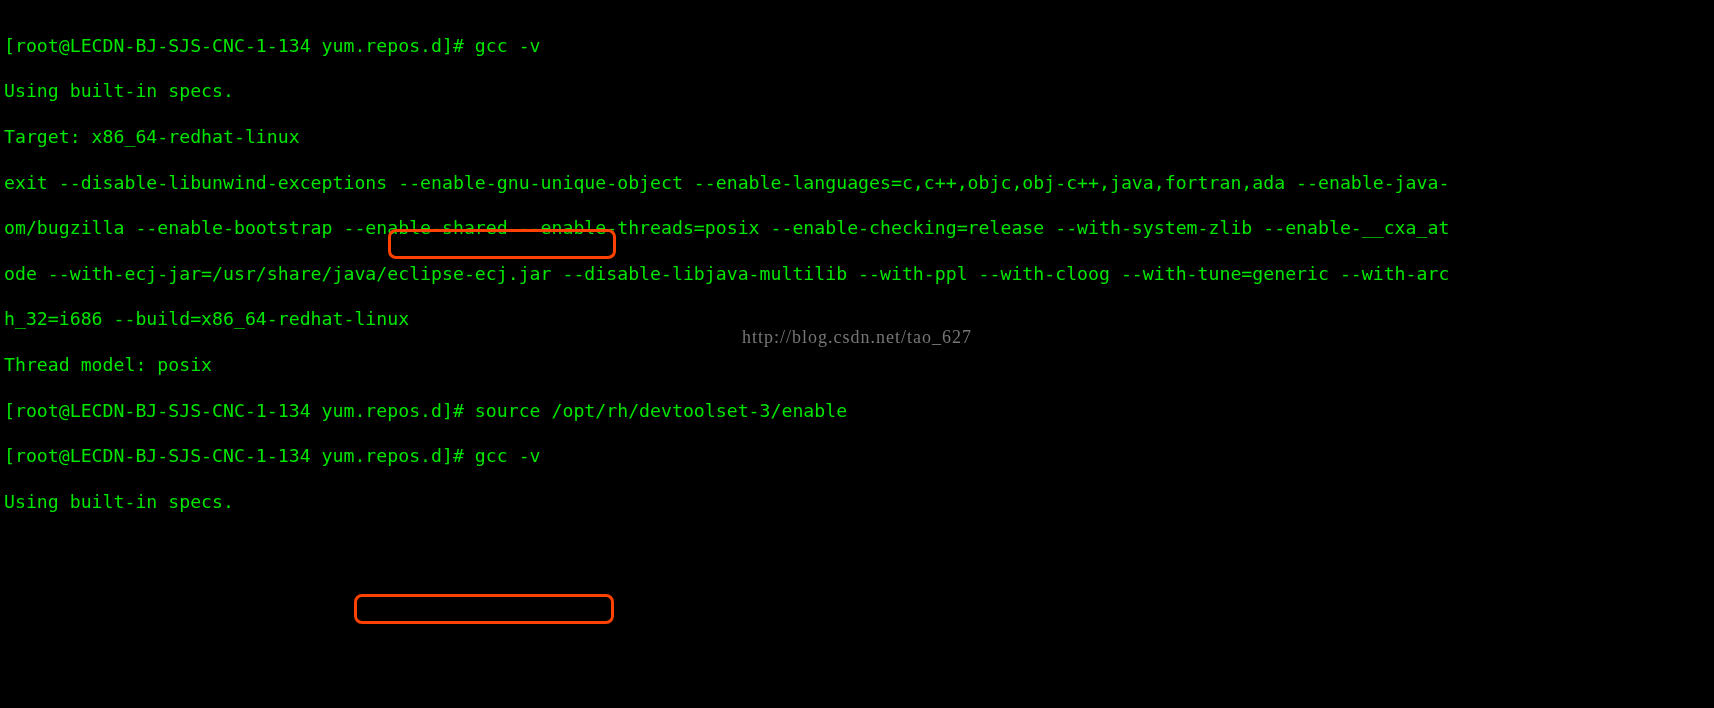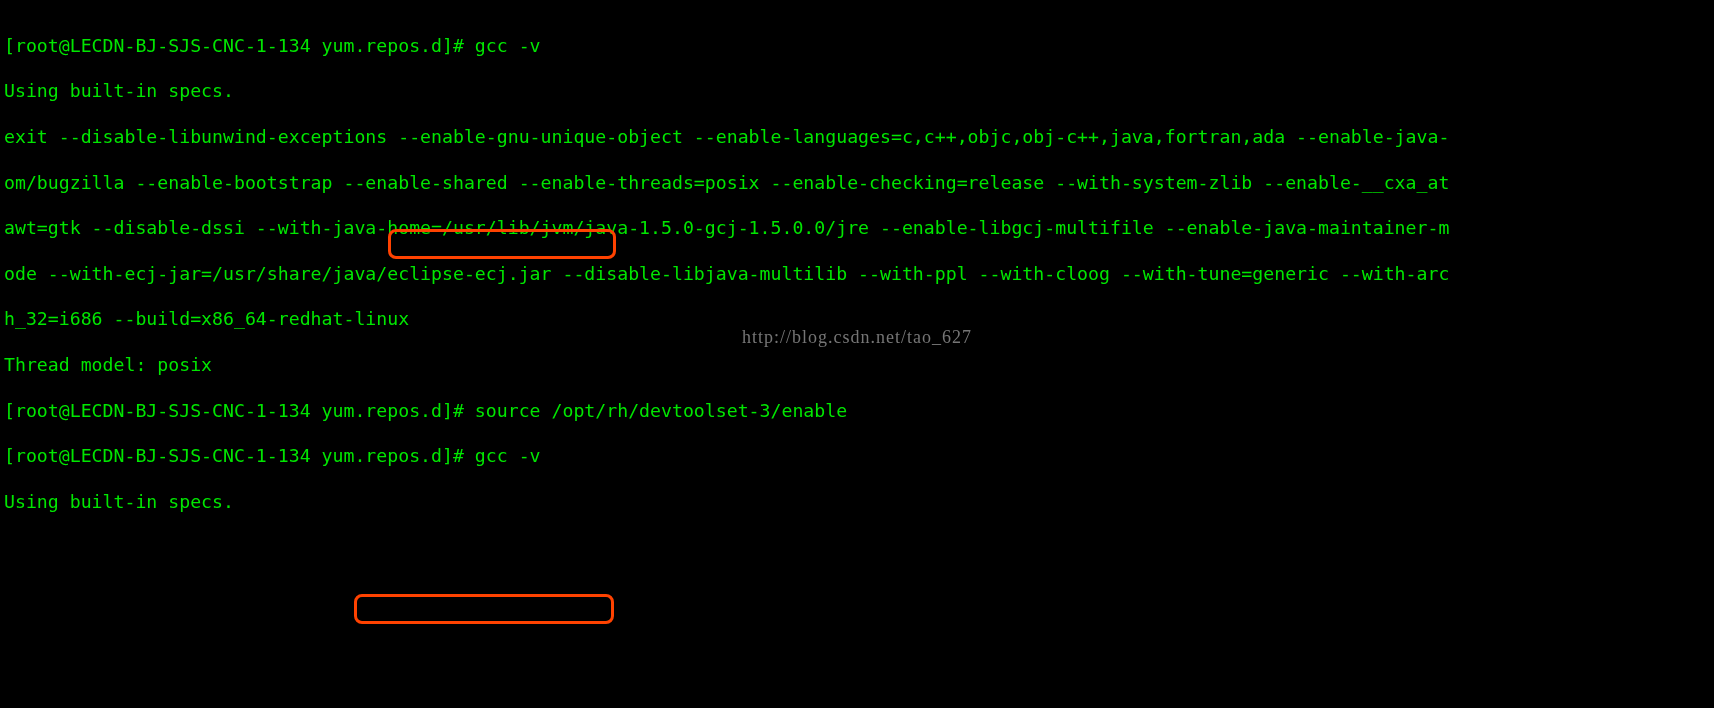--- a/index.html
+++ b/index.html
@@ -46,23 +46,23 @@
     pointer-events: none;
     letter-spacing: 1px;
   }
 </style>
 </head>
 <body>
 
 <div class="terminal">
 <span class="line">[root@LECDN-BJ-SJS-CNC-1-134 yum.repos.d]# gcc -v</span>
 <span class="line">Using built-in specs.</span>
+<span class="line">Target: x86_64-redhat-linux</span>
 <span class="line">exit --disable-libunwind-exceptions --enable-gnu-unique-object --enable-languages=c,c++,objc,obj-c++,java,fortran,ada --enable-java-</span>
 <span class="line">om/bugzilla --enable-bootstrap --enable-shared --enable-threads=posix --enable-checking=release --with-system-zlib --enable-__cxa_at</span>
-<span class="line">awt=gtk --disable-dssi --with-java-home=/usr/lib/jvm/java-1.5.0-gcj-1.5.0.0/jre --enable-libgcj-multifile --enable-java-maintainer-m</span>
 <span class="line">ode --with-ecj-jar=/usr/share/java/eclipse-ecj.jar --disable-libjava-multilib --with-ppl --with-cloog --with-tune=generic --with-arc</span>
 <span class="line">h_32=i686 --build=x86_64-redhat-linux</span>
 <span class="line">Thread model: posix</span>
 <span class="line">[root@LECDN-BJ-SJS-CNC-1-134 yum.repos.d]# source /opt/rh/devtoolset-3/enable</span>
 <span class="line">[root@LECDN-BJ-SJS-CNC-1-134 yum.repos.d]# gcc -v</span>
 <span class="line">Using built-in specs.</span>
 
 
 
 

